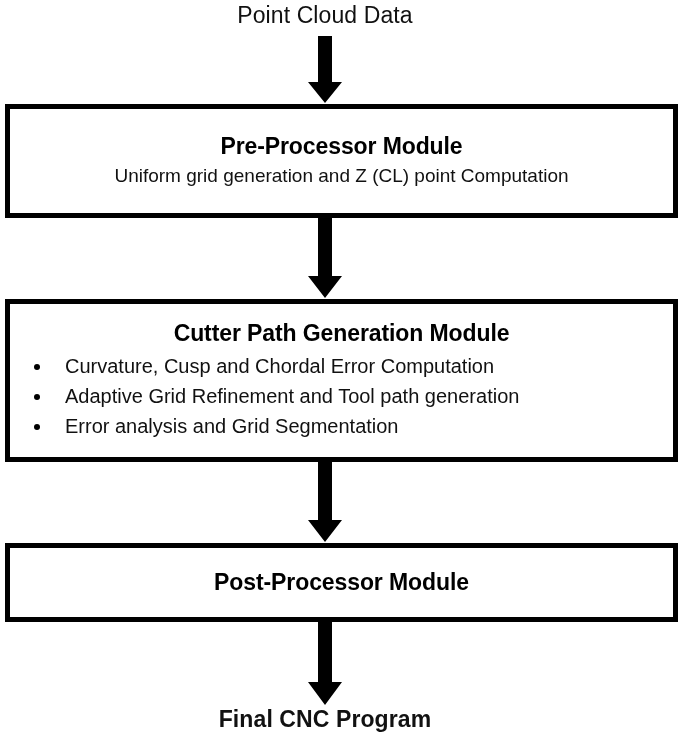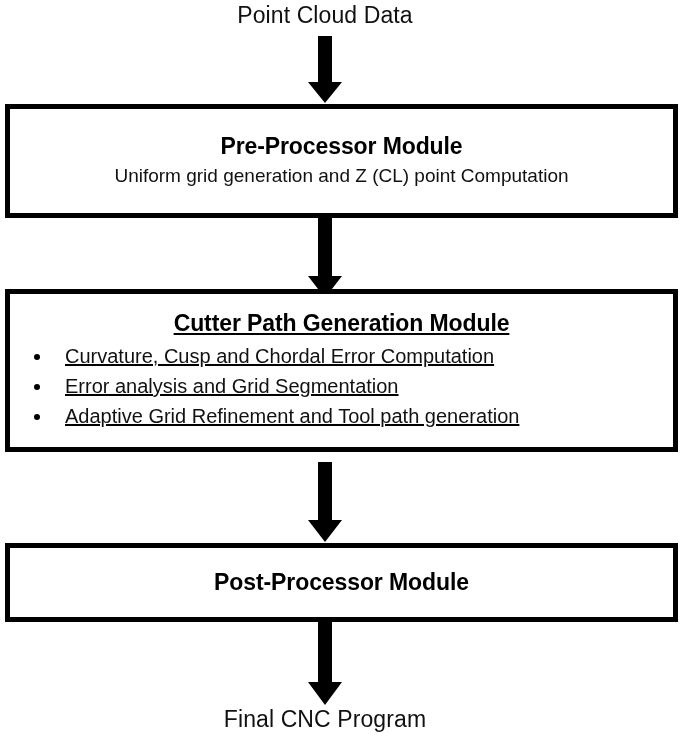--- a/index.html
+++ b/index.html
@@ -29,21 +29,21 @@
     left: 0;
     width: 650px;
     text-align: center;
     font-size: 23px;
     font-weight: 400;
     letter-spacing: 0.1px;
     color: #111111;
     white-space: nowrap;
   }
   #label-start { top: 2px; }
-  #label-end   { top: 706px; }
+  #label-end   { top: 706px; font-weight: bold; }
 
   
   .arrow {
     position: absolute;
     left: 307px;
     width: 36px;
   }
   .arrow svg { display: block; }
 
   #arrow-1 { top: 36px;  height: 68px; }
@@ -58,21 +58,21 @@
     width: 673px;
     box-sizing: border-box;
     border: 5px solid #000000;
     background: #ffffff;
     display: flex;
     flex-direction: column;
     justify-content: center;
   }
 
   #box-pre-processor  { top: 104px; height: 114px; justify-content: center; }
-  #box-cutter-path    { top: 289px; height: 163px; text-decoration: underline; }
+  #box-cutter-path    { top: 299px; height: 163px; }
   #box-post-processor { top: 543px; height: 79px; align-items: center; }
 
   .module-title {
     text-align: center;
     font-size: 23px;
     font-weight: bold;
     letter-spacing: -0.1px;
     color: #000000;
     white-space: nowrap;
   }
@@ -134,22 +134,22 @@
   <div class="arrow" id="arrow-2">
     <svg width="36" height="81" viewBox="0 0 36 81" aria-hidden="true">
       <polygon points="11,0 25,0 25,58 35,58 18,80 1,58 11,58" fill="#000000"></polygon>
     </svg>
   </div>
 
   <div class="module-box" id="box-cutter-path">
     <div class="module-title">Cutter Path Generation Module</div>
     <ul class="bullet-list">
       <li class="bullet-item">Curvature, Cusp and Chordal Error Computation</li>
+      <li class="bullet-item">Adaptive Grid Refinement and Tool path generation</li>
       <li class="bullet-item">Error analysis and Grid Segmentation</li>
-      <li class="bullet-item">Adaptive Grid Refinement and Tool path generation</li>
     </ul>
   </div>
 
   <div class="arrow" id="arrow-3">
     <svg width="36" height="81" viewBox="0 0 36 81" aria-hidden="true">
       <polygon points="11,0 25,0 25,58 35,58 18,80 1,58 11,58" fill="#000000"></polygon>
     </svg>
   </div>
 
   <div class="module-box" id="box-post-processor">

